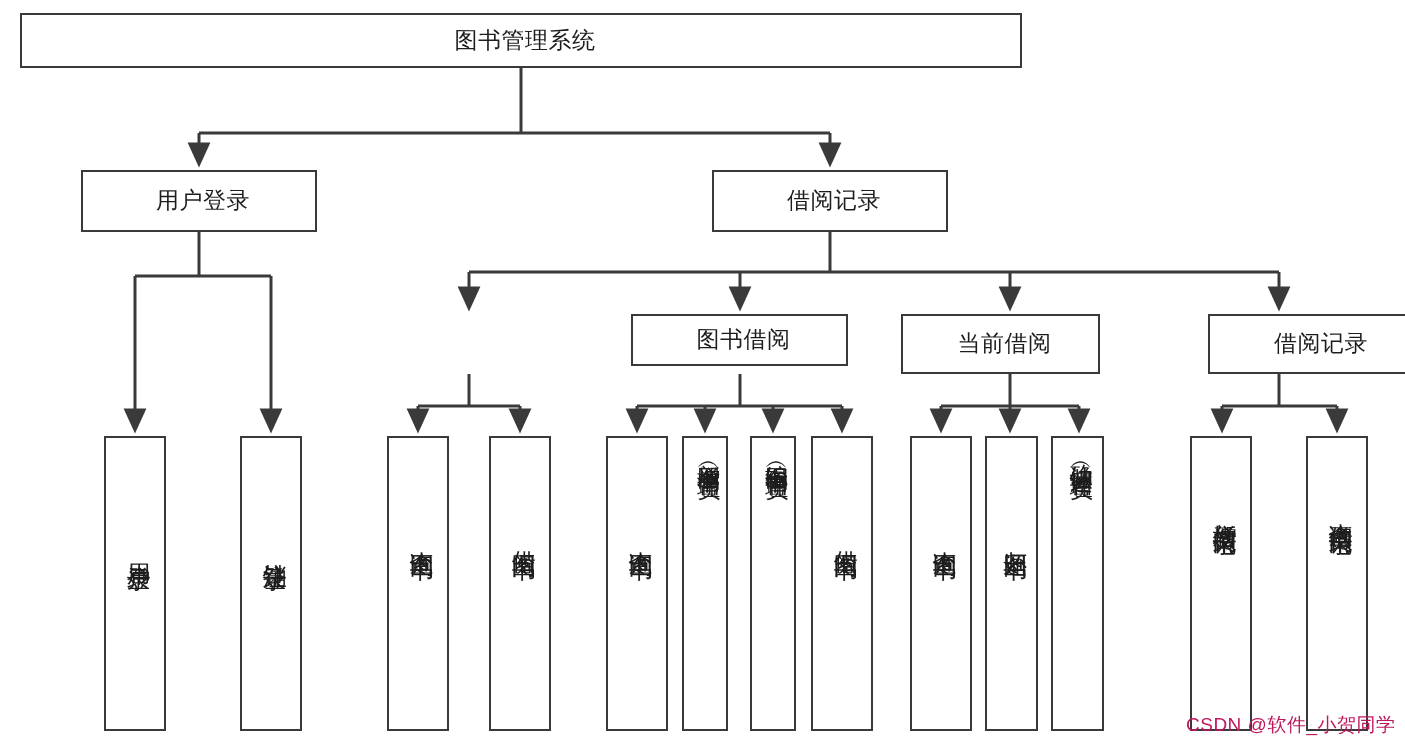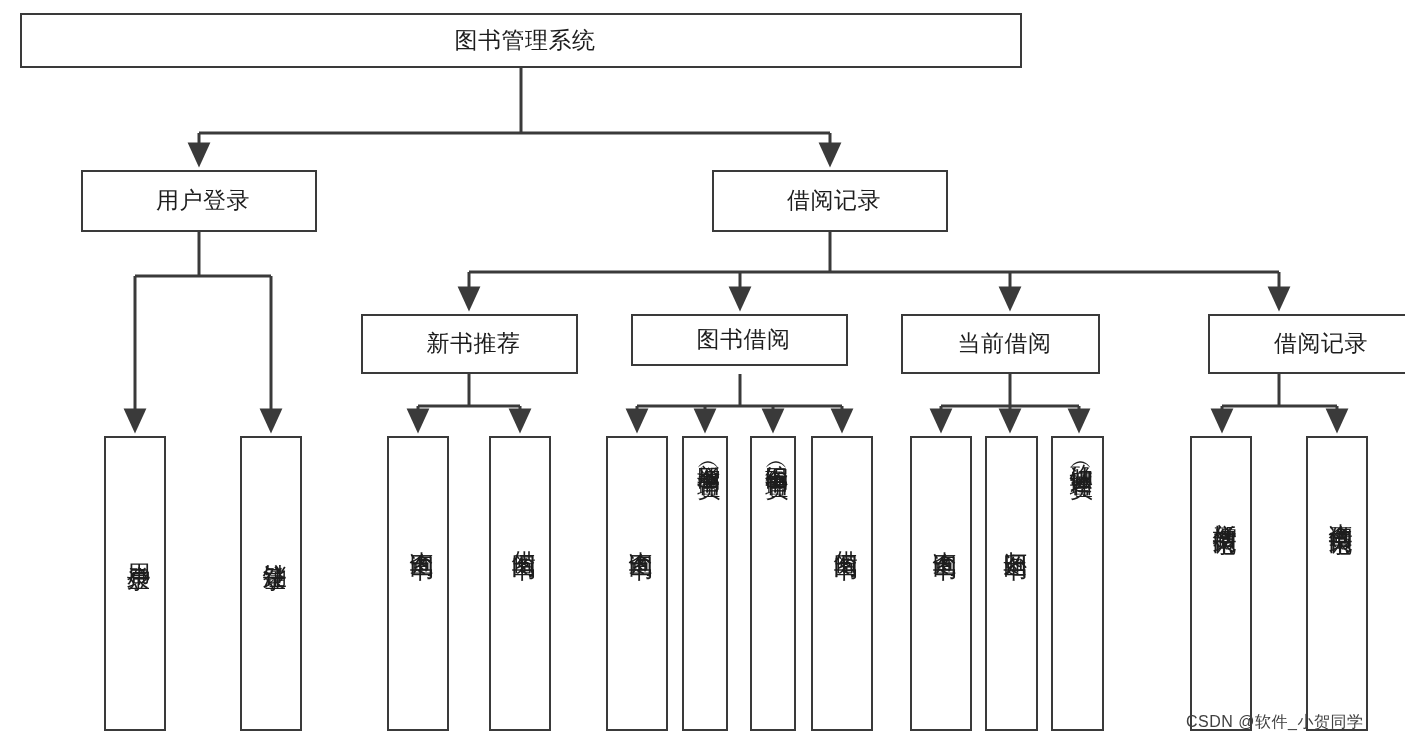--- a/index.html
+++ b/index.html
@@ -72,22 +72,22 @@
   .node.vertical.low .label {
     padding-top: 100px;
   }
   .node.vertical.top .label {
     padding-top: 2px;
   }
   .watermark {
     position: absolute;
     left: 1186px;
     top: 712px;
-    font-size: 16px;
-    color: #404040;
+    font-size: 19px;
+    color: #be185d;
     z-index: 6;
     white-space: nowrap;
     letter-spacing: 0.5px;
   }
 </style>
 </head>
 <body>
 
 <div id="canvas">
 
@@ -146,23 +146,20 @@
   </div>
 
   <div class="node horizontal" style="left:81px; top:170px; width:236px; height:62px;">
     <span class="label">用户登录</span>
   </div>
 
   <div class="node horizontal" style="left:712px; top:170px; width:236px; height:62px;">
     <span class="label">借阅记录</span>
   </div>
 
-  <div class="node horizontal" style="left:361px; top:314px; width:217px; height:60px;">
-    <span class="label">新书推荐</span>
-  </div>
 
   <div class="node horizontal" style="left:631px; top:314px; width:217px; height:52px;">
     <span class="label">图书借阅</span>
   </div>
 
   <div class="node horizontal" style="left:901px; top:314px; width:199px; height:60px;">
     <span class="label">当前借阅</span>
   </div>
 
   <div class="node horizontal" style="left:1208px; top:314px; width:218px; height:60px;">

